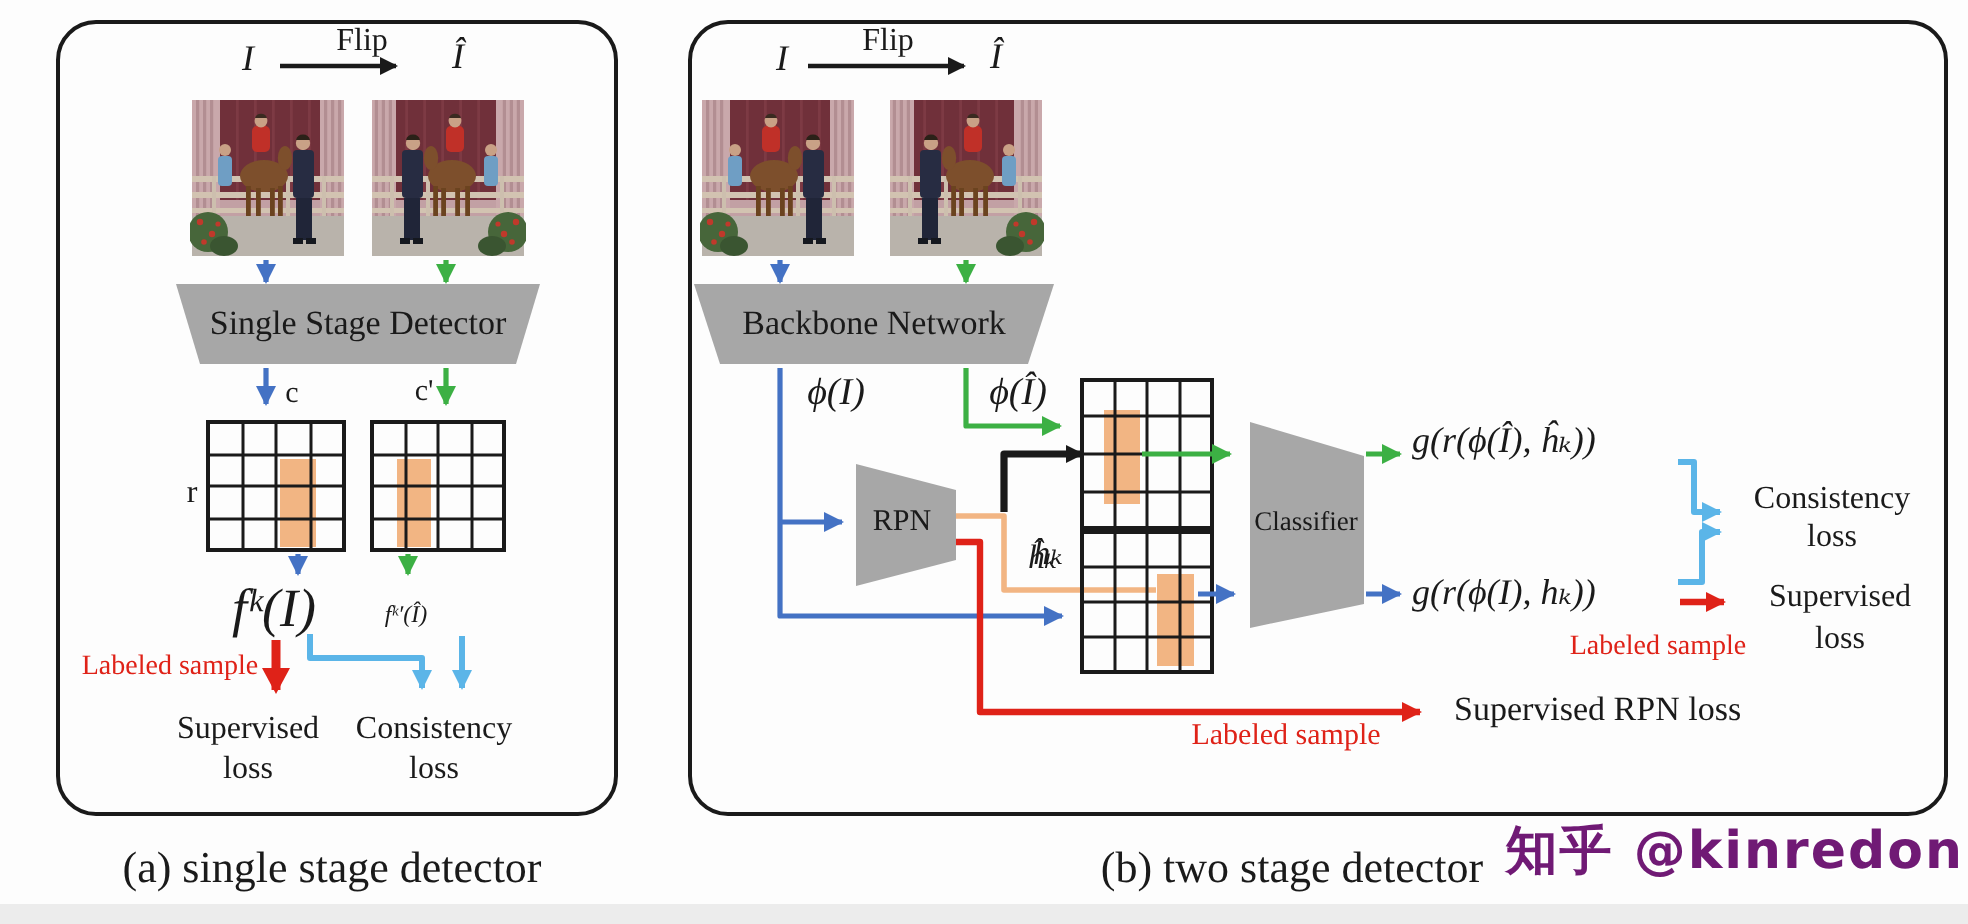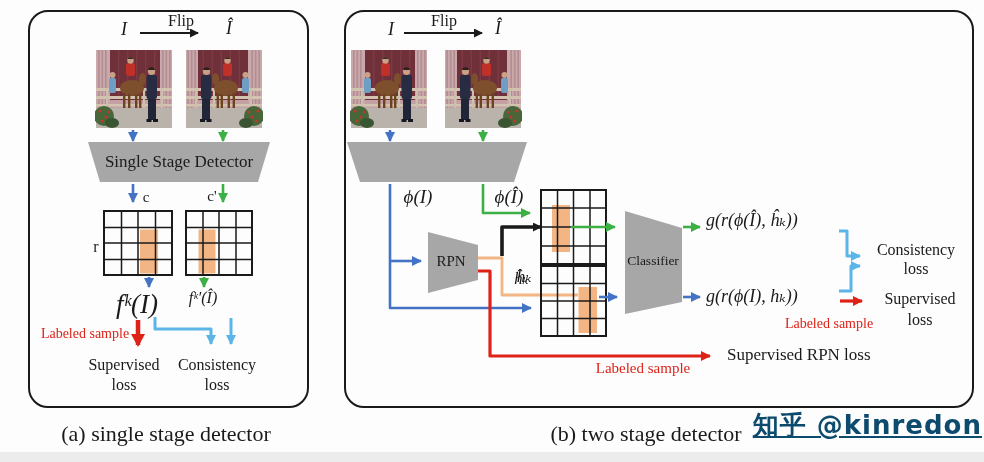--- a/index.html
+++ b/index.html
@@ -8,22 +8,22 @@
   .panel{position:absolute;border:2.5px solid #1a1a1a;border-radius:20px;background:transparent;}
   .lbl{position:absolute;color:#1a1a1a;white-space:nowrap;line-height:1.05;}
   .ctr{transform:translateX(-50%);}
   .math{font-style:italic;}
   .red{color:#df2218;}
   .abs{position:absolute;}
   svg{display:block;}
   .overlay{position:absolute;left:0;top:0;pointer-events:none;}
   #watermark{position:absolute;left:738px;top:408px;width:244px;text-align:right;
              font-family:"DejaVu Sans","Liberation Sans",sans-serif;
-             font-weight:bold;font-size:26px;color:#0c4a6e;letter-spacing:1px;
-             text-shadow:1px 1px 0 #ffffff;text-decoration:underline;}
+             font-weight:bold;font-size:26px;color:#701a75;letter-spacing:1px;
+             text-shadow:1px 1px 0 #ffffff;}
   #bottomstrip{position:absolute;left:0;top:452px;width:984px;height:10px;background:#ececec;}
 </style>
 </head>
 <body>
 
 <div id="stage">
 
   <svg width="0" height="0" style="position:absolute">
     <defs>
       <g id="photo-scene">
@@ -191,31 +191,32 @@
   </svg>
 
   <div class="lbl math ctr" style="left:124px;top:20px;font-size:18px;">I</div>
   <div class="lbl ctr" style="left:181px;top:13px;font-size:16px;">Flip</div>
   <div class="lbl math ctr" style="left:229px;top:19px;font-size:18px;">Î</div>
   <div class="lbl ctr" style="left:179px;top:153px;font-size:17px;">Single Stage Detector</div>
   <div class="lbl ctr" style="left:146px;top:190px;font-size:15px;">c</div>
   <div class="lbl ctr" style="left:212px;top:189px;font-size:15px;">c'</div>
   <div class="lbl ctr" style="left:96px;top:239px;font-size:16px;">r</div>
   <div class="lbl math ctr" style="left:137px;top:290px;font-size:27px;">fᵏ(I)</div>
-  <div class="lbl math ctr" style="left:203px;top:290px;font-size:16px;">fᵏ′(Î)</div>
+  <div class="lbl math ctr" style="left:203px;top:301px;font-size:12px;">fᵏ′(Î)</div>
   <div class="lbl red ctr" style="left:85px;top:327px;font-size:14px;">Labeled sample</div>
   <div class="lbl ctr" style="left:124px;top:357px;font-size:16px;">Supervised</div>
   <div class="lbl ctr" style="left:124px;top:377px;font-size:16px;">loss</div>
   <div class="lbl ctr" style="left:217px;top:357px;font-size:16px;">Consistency</div>
   <div class="lbl ctr" style="left:217px;top:377px;font-size:16px;">loss</div>
   <div class="lbl ctr" style="left:166px;top:422px;font-size:22px;">(a) single stage detector</div>
 
   <div class="lbl math ctr" style="left:391px;top:20px;font-size:18px;">I</div>
   <div class="lbl ctr" style="left:444px;top:13px;font-size:16px;">Flip</div>
   <div class="lbl math ctr" style="left:498px;top:19px;font-size:18px;">Î</div>
+  <div class="lbl ctr" style="left:437px;top:153px;font-size:17px;">Backbone Network</div>
   <div class="lbl math ctr" style="left:418px;top:187px;font-size:19px;">ϕ(I)</div>
   <div class="lbl math ctr" style="left:509px;top:187px;font-size:19px;">ϕ(Î)</div>
   <div class="lbl ctr" style="left:451px;top:254px;font-size:15px;text-align:right;">RPN</div>
   <div class="lbl math ctr" style="left:521px;top:230px;font-size:17px;margin-top:40px;">ĥₖ</div>
   <div class="lbl math ctr" style="left:524px;top:268px;font-size:17px;">hₖ</div>
   <div class="lbl ctr" style="left:653px;top:254px;font-size:13.5px;">Classifier</div>
   <div class="lbl math" style="left:706px;top:211px;font-size:18px;">g(r(ϕ(Î), ĥₖ))</div>
   <div class="lbl math" style="left:706px;top:287px;font-size:18px;">g(r(ϕ(I), hₖ))</div>
   <div class="lbl ctr" style="left:916px;top:242px;font-size:16px;">Consistency</div>
   <div class="lbl ctr" style="left:916px;top:261px;font-size:16px;">loss</div>

